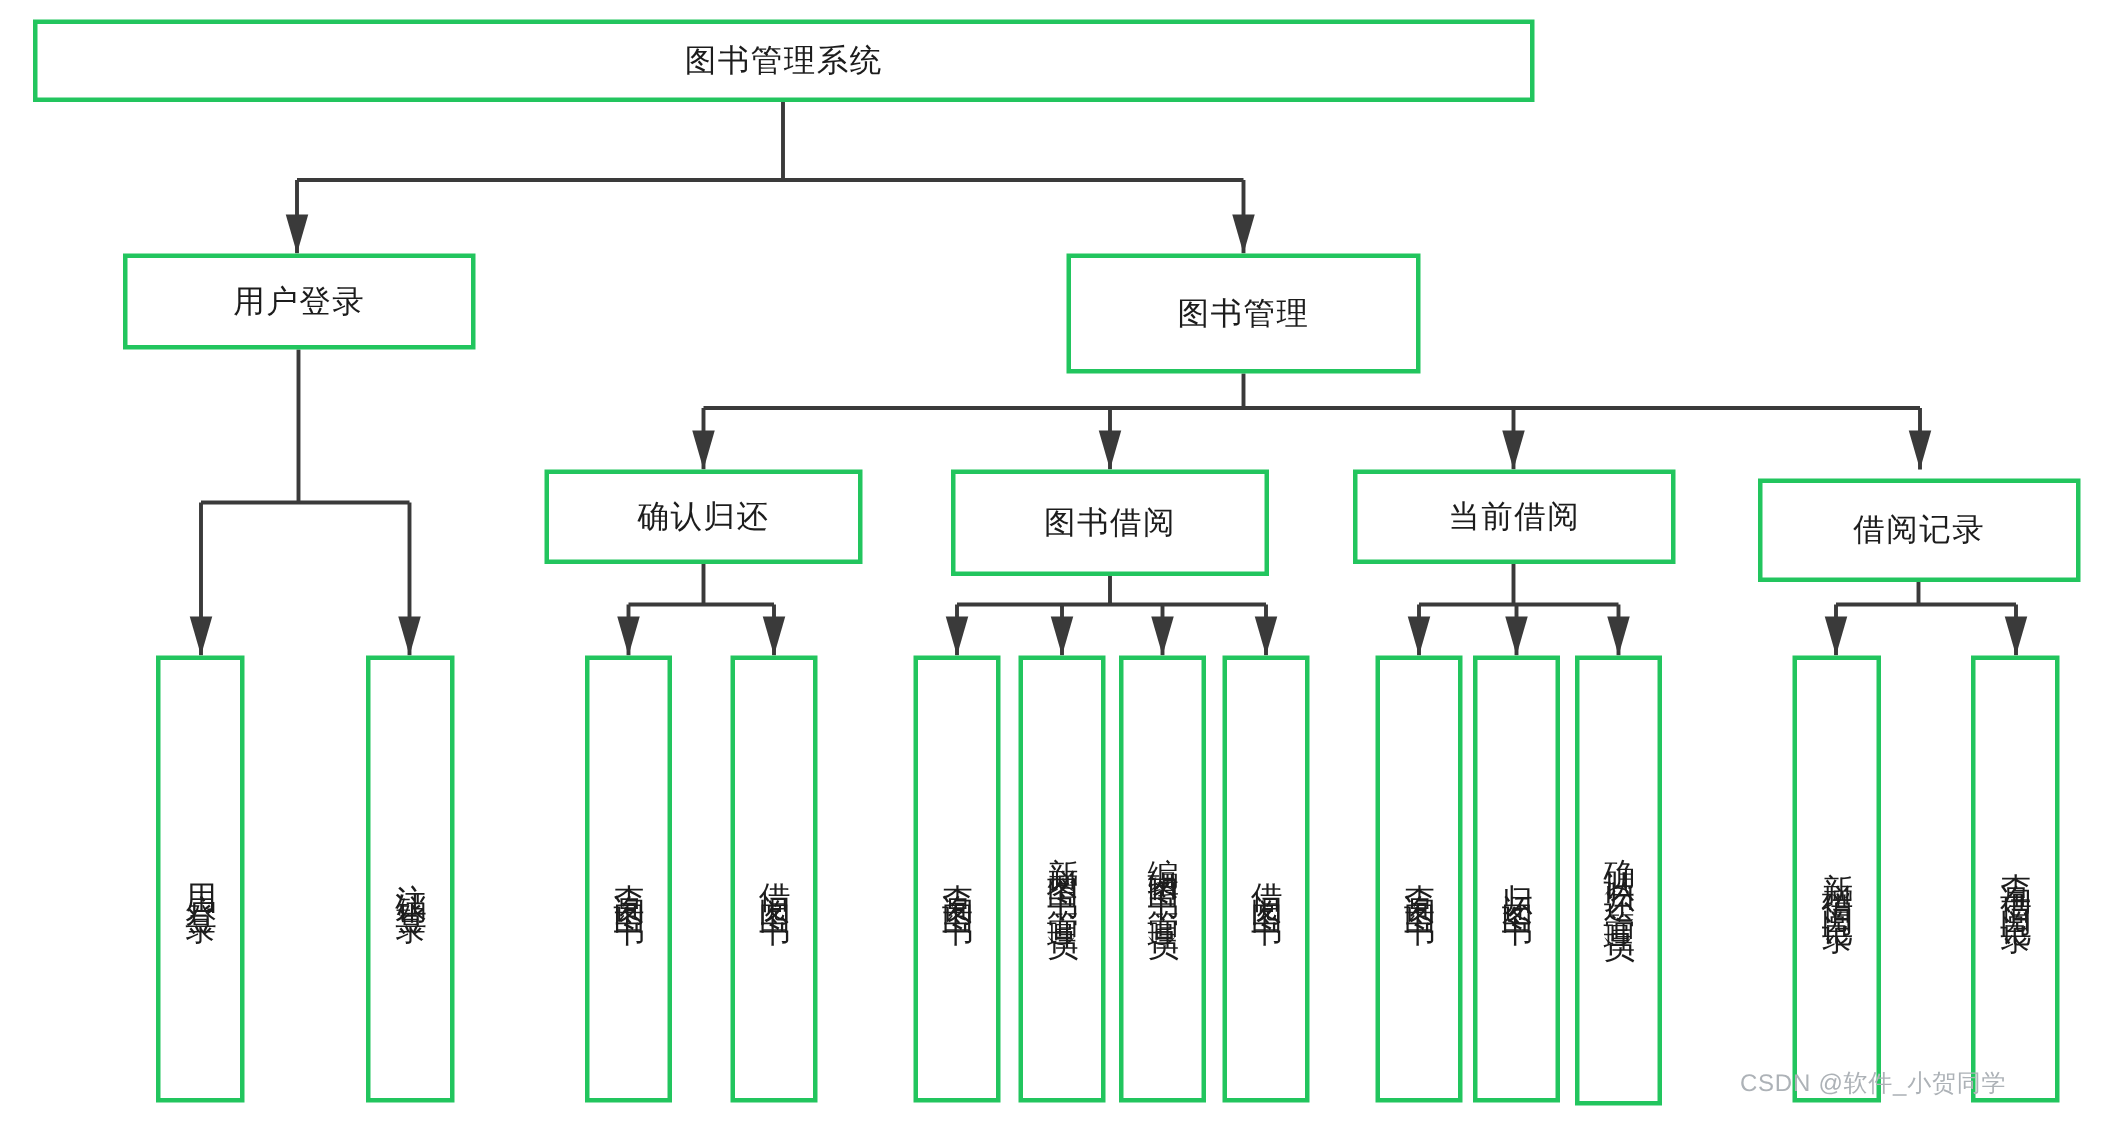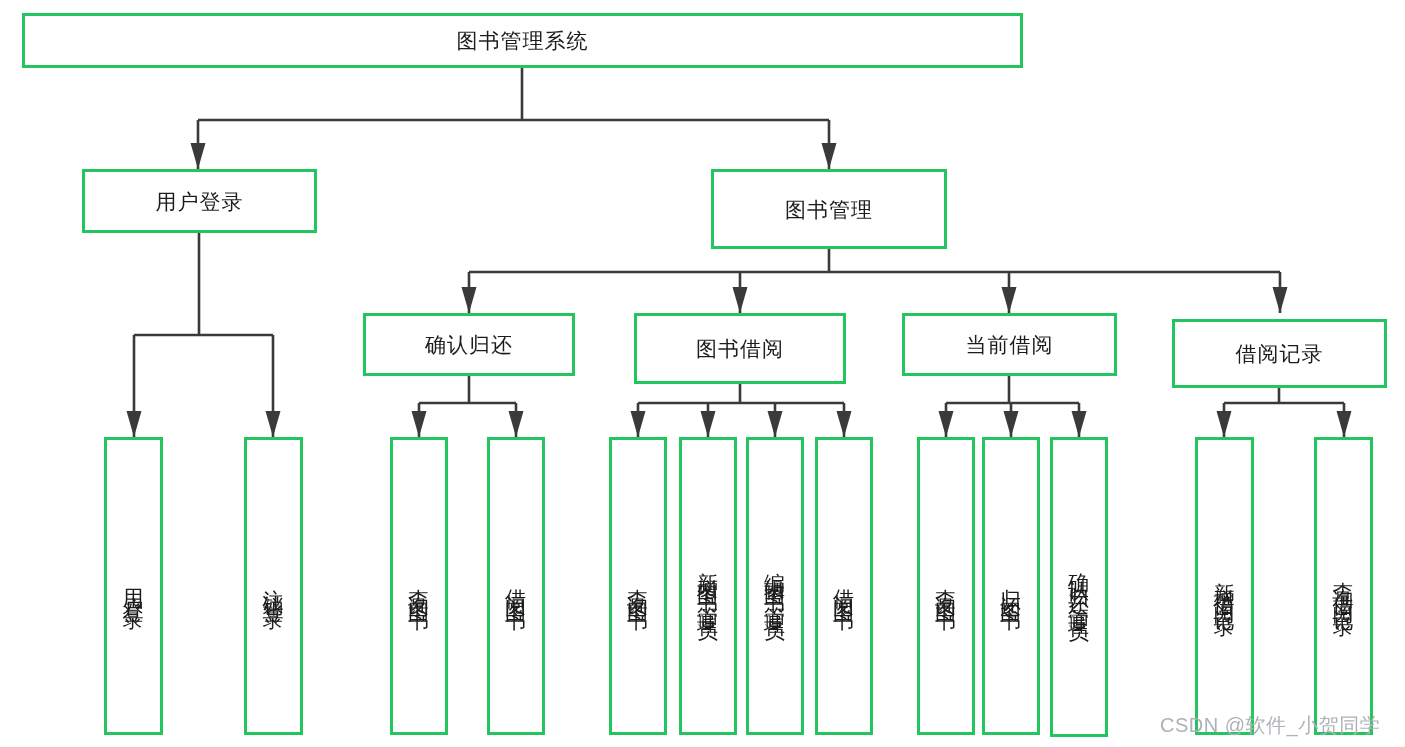--- a/index.html
+++ b/index.html
@@ -44,21 +44,21 @@
     text-orientation: mixed;
     font-size: 21px;
     letter-spacing: 7px;
     line-height: 1;
   }
   .watermark {
     position: absolute;
     left: 1160px;
     top: 712px;
     width: 245px;
-    font-size: 20px;
+    font-size: 16px;
     color: #adb2b7;
     letter-spacing: 0.5px;
     white-space: nowrap;
     z-index: 5;
   }
 </style>
 </head>
 <body>
 
 <div id="canvas">

